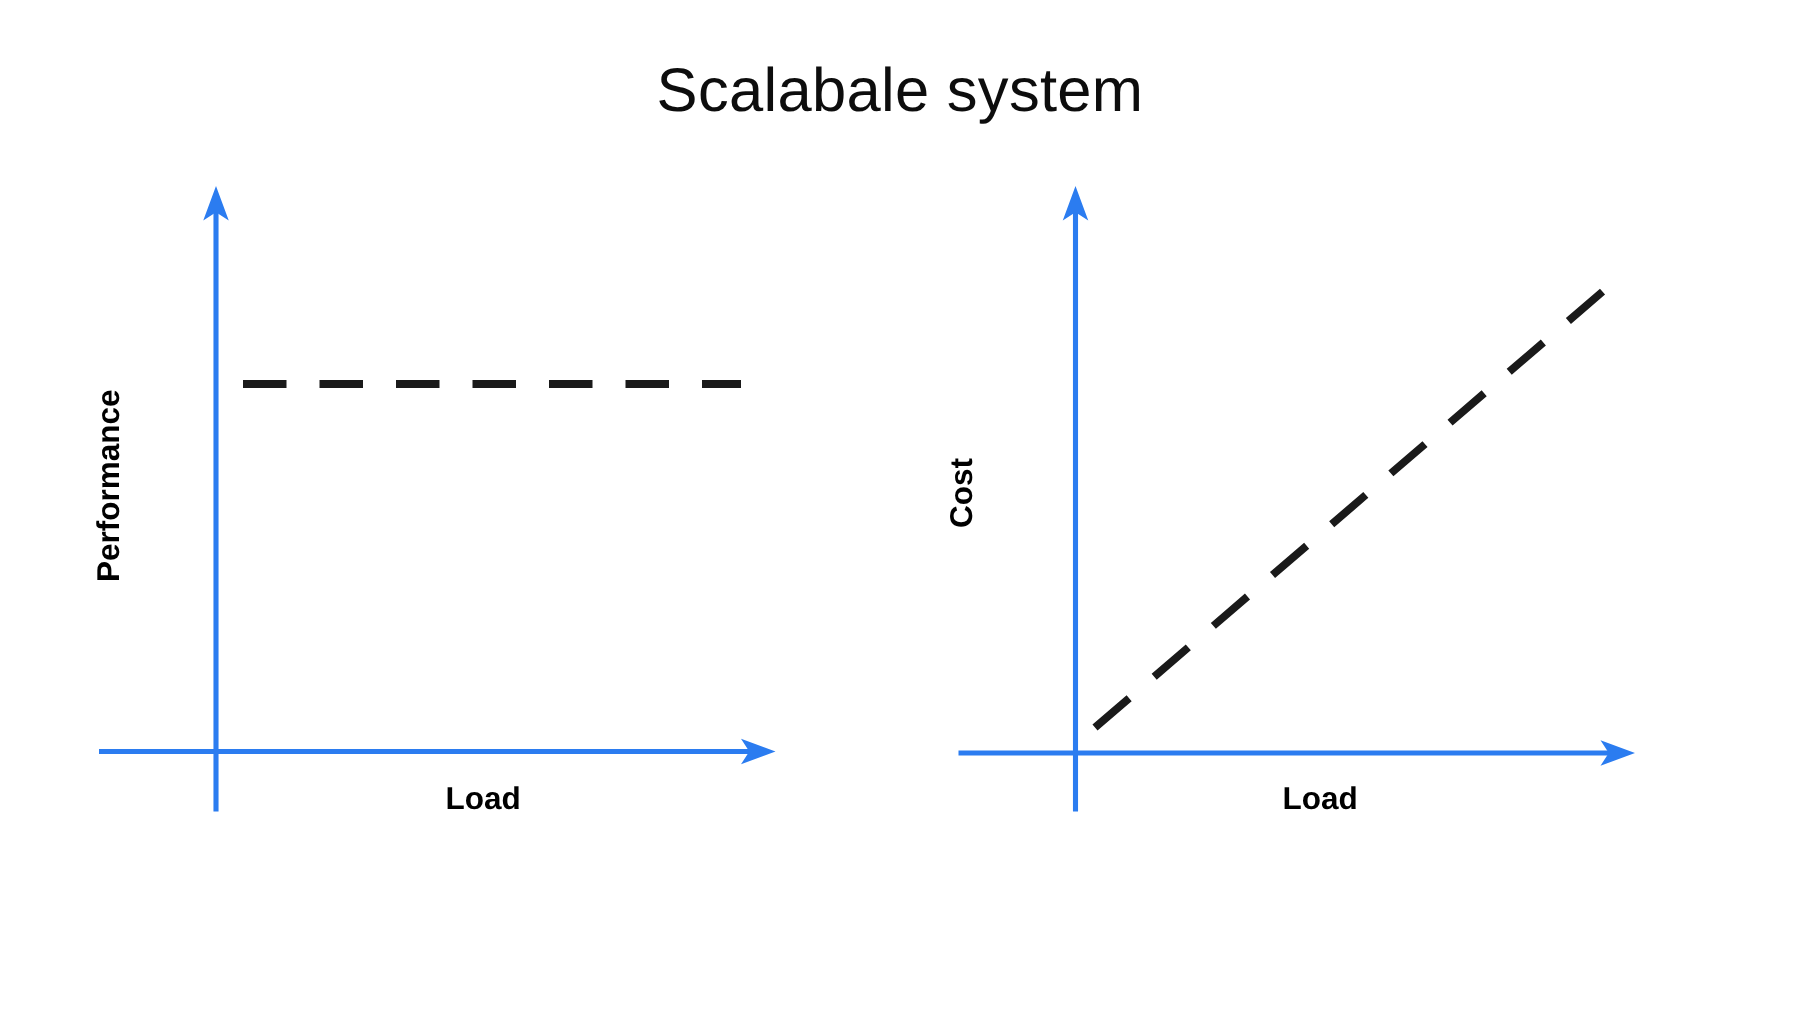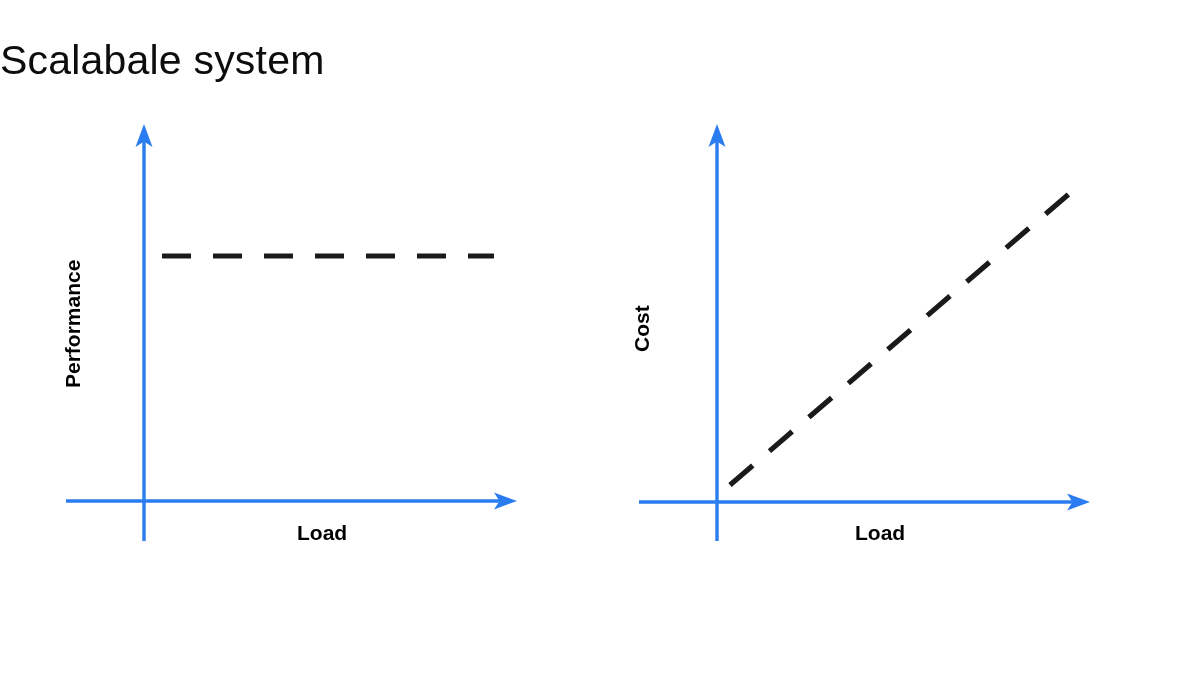--- a/index.html
+++ b/index.html
@@ -21,20 +21,21 @@
     inset: 0;
     background: #ffffff;
   }
 
   
   #slide-title {
     position: absolute;
     left: 0;
     right: 0;
     top: 38px;
+    text-align: center;
     font-family: "Liberation Sans", sans-serif;
     font-size: 41px;
     font-weight: 400;
     letter-spacing: 0.2px;
     line-height: 1.1;
     color: #0d0d0d;
     white-space: nowrap;
   }
 
   

